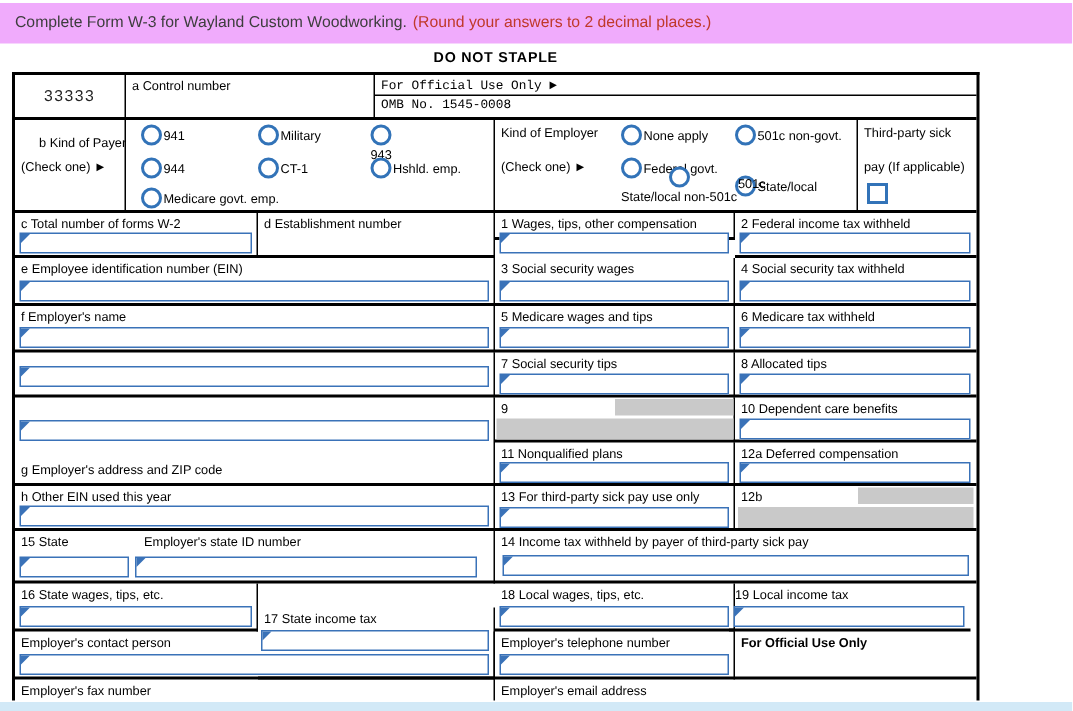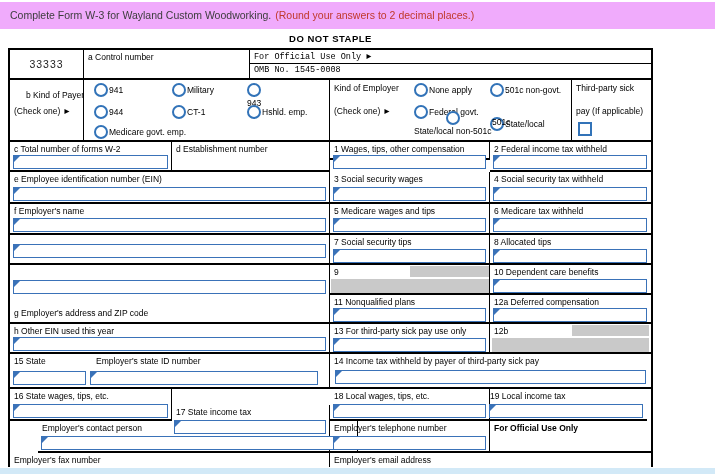--- a/index.html
+++ b/index.html
@@ -287,21 +287,21 @@
           <i class="dog"></i>
         </div>
     </div>
     <div class="cell nbr" style="left:476px;top:339px;width:161px;height:32px;">
       <div class="lbl">19 Local income tax</div>
       <div class="inp" style="left:3px;top:15px;width:154px;">
           <i class="dog"></i>
         </div>
     </div>
 
-    <div class="cell" style="left:0;top:371px;width:320px;height:32px;margin-left:28px;">
+    <div class="cell" style="left:0;top:371px;width:320px;height:32px;">
       <div class="lbl">Employer's contact person</div>
       <div class="inp" style="left:3px;top:15px;width:313px;">
           <i class="dog"></i>
         </div>
     </div>
     <div class="cell" style="left:320px;top:371px;width:160px;height:32px;">
       <div class="lbl">Employer's telephone number</div>
       <div class="inp" style="left:3px;top:15px;width:153px;">
           <i class="dog"></i>
         </div>

